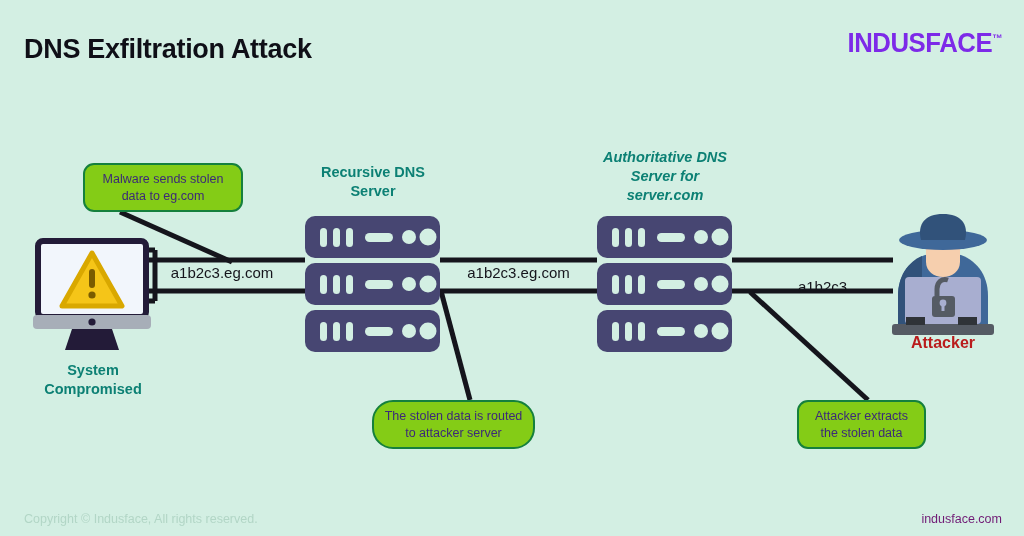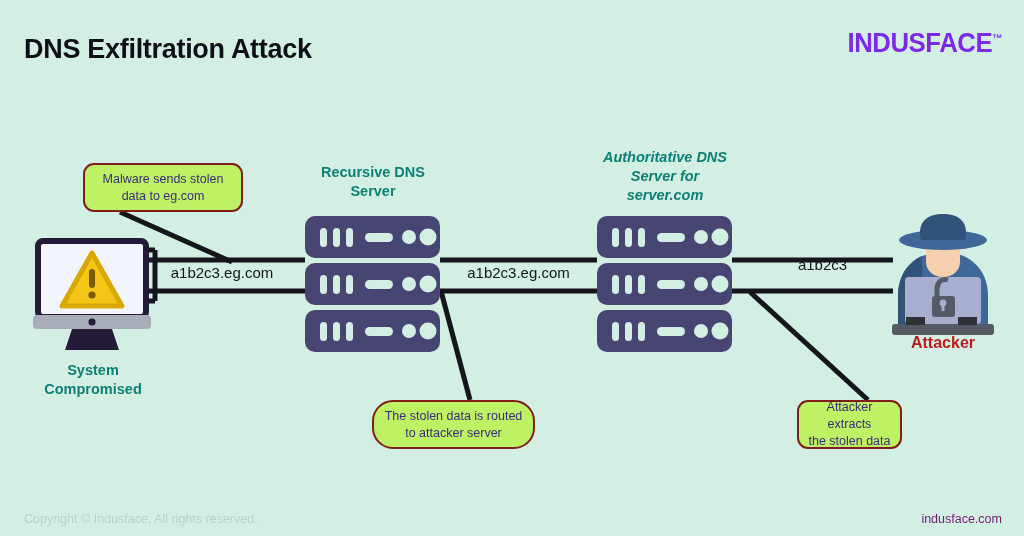--- a/index.html
+++ b/index.html
@@ -34,21 +34,21 @@
     color:#0c8074;font-weight:bold;font-size:14.5px;line-height:19px;
   }
   .attacker-label{
     position:absolute;text-align:center;
     color:#b91c1c;font-weight:bold;font-size:16px;
   }
 
   
   .callout{
     position:absolute;box-sizing:border-box;
-    background:#bef264;border:2px solid #7f1d1d;border-radius:11px;
+    background:#84cc16;border:2px solid #15803d;border-radius:11px;
     color:#3c2a78;font-size:12.5px;line-height:17px;text-align:center;
     display:flex;align-items:center;justify-content:center;
     padding:4px 8px;
   }
 
   
   .link-label{
     position:absolute;text-align:center;
     color:#15151c;font-size:15px;
     background:transparent;
@@ -196,37 +196,37 @@
     <rect x="941.5" y="304" width="3" height="7" fill="#a8aed0"></rect>
 
     <rect x="892" y="324" width="102" height="11" rx="3" fill="#555b64"></rect>
     <rect x="906" y="317" width="19" height="8" fill="#2f3338"></rect>
     <rect x="958" y="317" width="19" height="8" fill="#2f3338"></rect>
   </svg>
   <div class="attacker-label" style="left:883px;top:334px;width:120px;">Attacker</div>
 
   <div class="link-label" style="left:152px;top:264px;width:140px;">a1b2c3.eg.com</div>
   <div class="link-label" style="left:447px;top:264px;width:143px;">a1b2c3.eg.com</div>
-  <div class="link-label" style="left:760px;top:256px;width:125px;text-align:center;">a1b2c3</div>
+  <div class="link-label" style="left:760px;top:278px;width:125px;text-align:center;">a1b2c3</div>
 
   <div class="callout" style="left:83px;top:163px;width:160px;height:49px;">
     <div>
       <div>Malware sends stolen</div>
       <div>data to eg.com</div>
     </div>
   </div>
 
   <div class="callout" style="left:372px;top:400px;width:163px;height:49px;border-radius:21px;">
     <div>
       <div>The stolen data is routed</div>
       <div>to attacker server</div>
     </div>
   </div>
 
-  <div class="callout" style="left:797px;top:400px;width:105px;height:49px;">
+  <div class="callout" style="left:797px;top:400px;width:129px;height:49px;">
     <div>
       <div>Attacker extracts</div>
       <div>the stolen data</div>
     </div>
   </div>
 
   <div class="footer-left">Copyright © Indusface, All rights reserved.</div>
   <div class="footer-right">indusface.com</div>
 
 </div>

